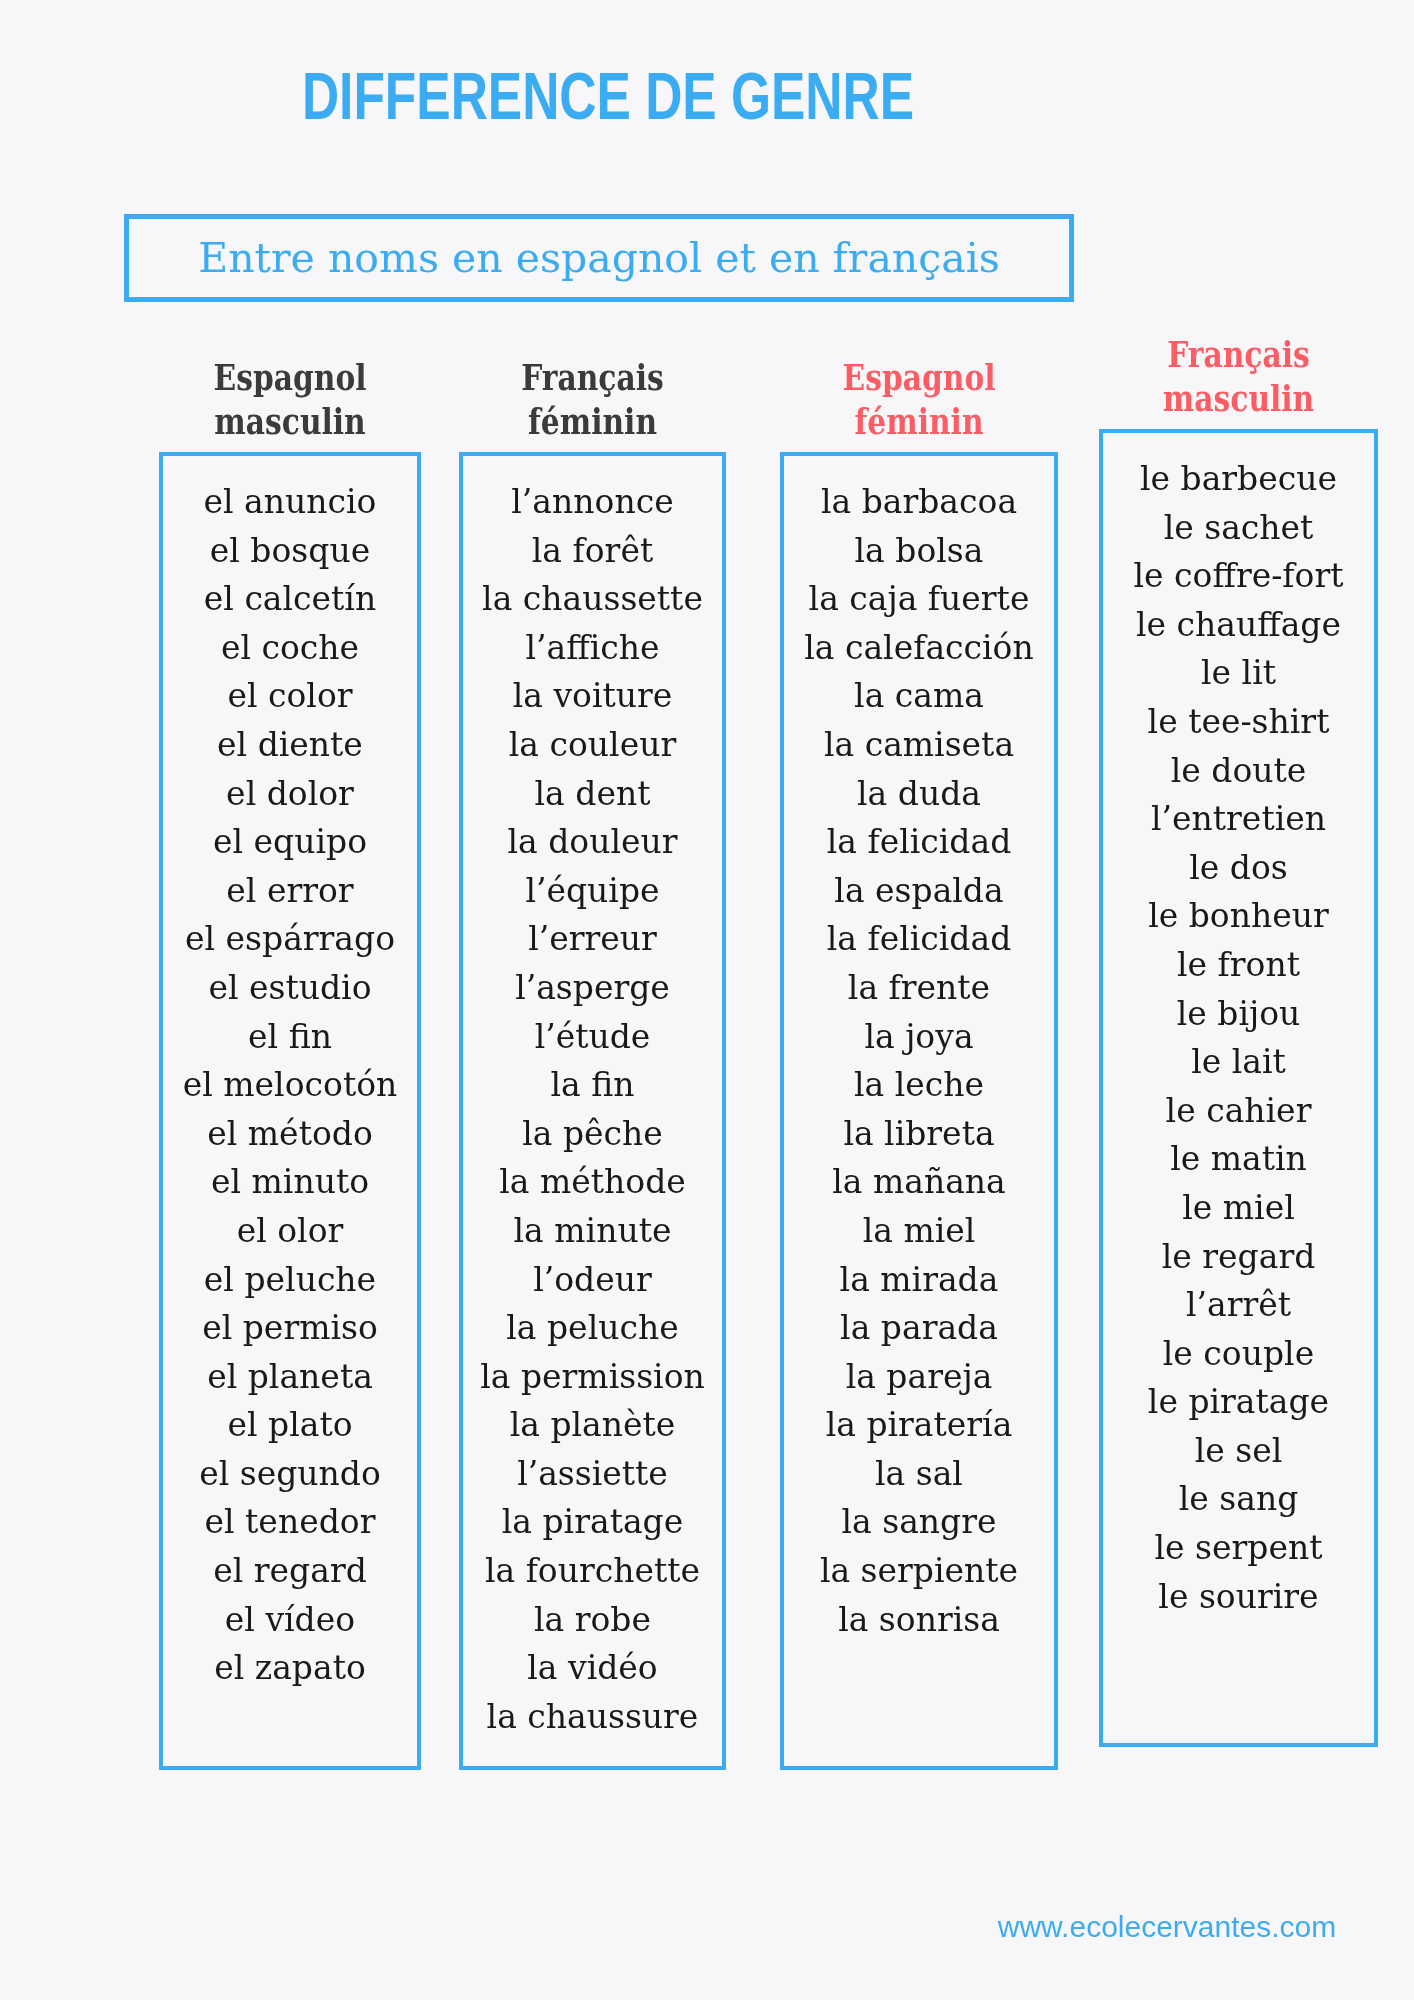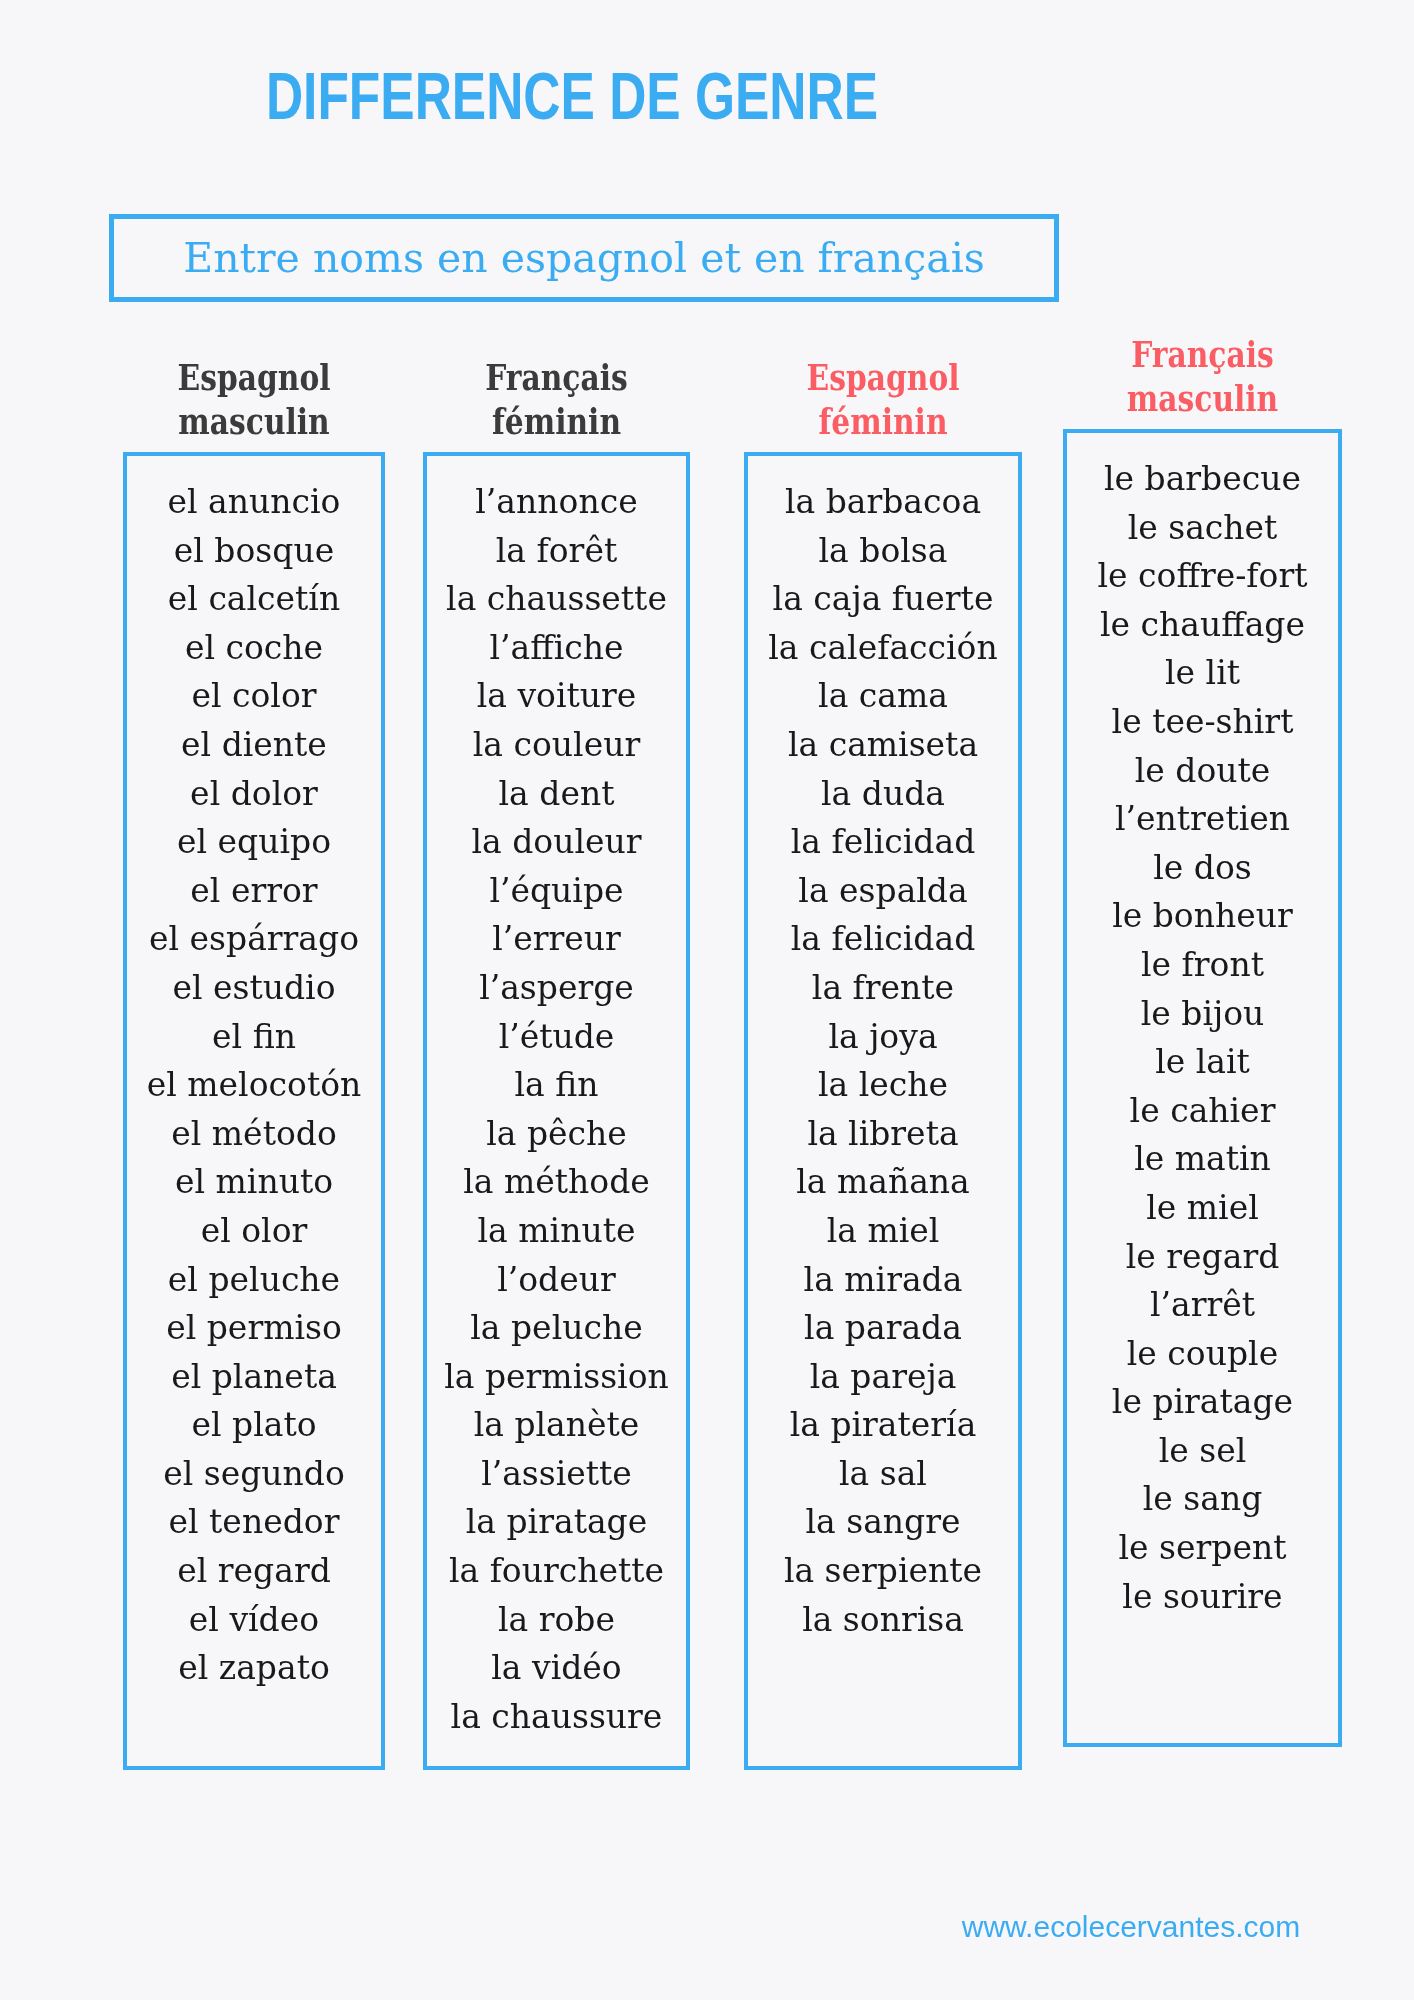--- a/index.html
+++ b/index.html
@@ -3,37 +3,37 @@
 <meta charset="utf-8">
 <style>
   html, body { margin: 0; padding: 0; }
   body {
     width: 1414px; height: 2000px;
     background: var(--background, #F7F7F9);
     font-family: "DejaVu Serif", serif;
     position: relative;
     overflow: hidden;
   }
-  .page { position: absolute; inset: 0; }
+  .page { position: absolute; inset: 0; margin-left: 36px; }
 
   .page-title {
     position: absolute; left: 97px; top: 58px; width: 950px;
     text-align: center;
     font-family: "Liberation Sans", sans-serif;
     font-weight: bold;
     font-size: 66px;
     letter-spacing: 0px;
     color: var(--blue, #3BACF2);
     transform: scaleX(0.78);
     transform-origin: 50% 50%;
     white-space: nowrap;
   }
 
   .subtitle-box {
-    position: absolute; left: 109px; top: 214px; width: 950px; height: 88px;
+    position: absolute; left: 88px; top: 214px; width: 950px; height: 88px;
     border: 5px solid var(--blue, #3BACF2);
     box-sizing: border-box;
     display: flex; align-items: center; justify-content: center;
   }
   .subtitle {
     font-size: 41px;
     color: var(--blue, #3BACF2);
     font-family: "DejaVu Serif", serif;
     white-space: nowrap;
   }

